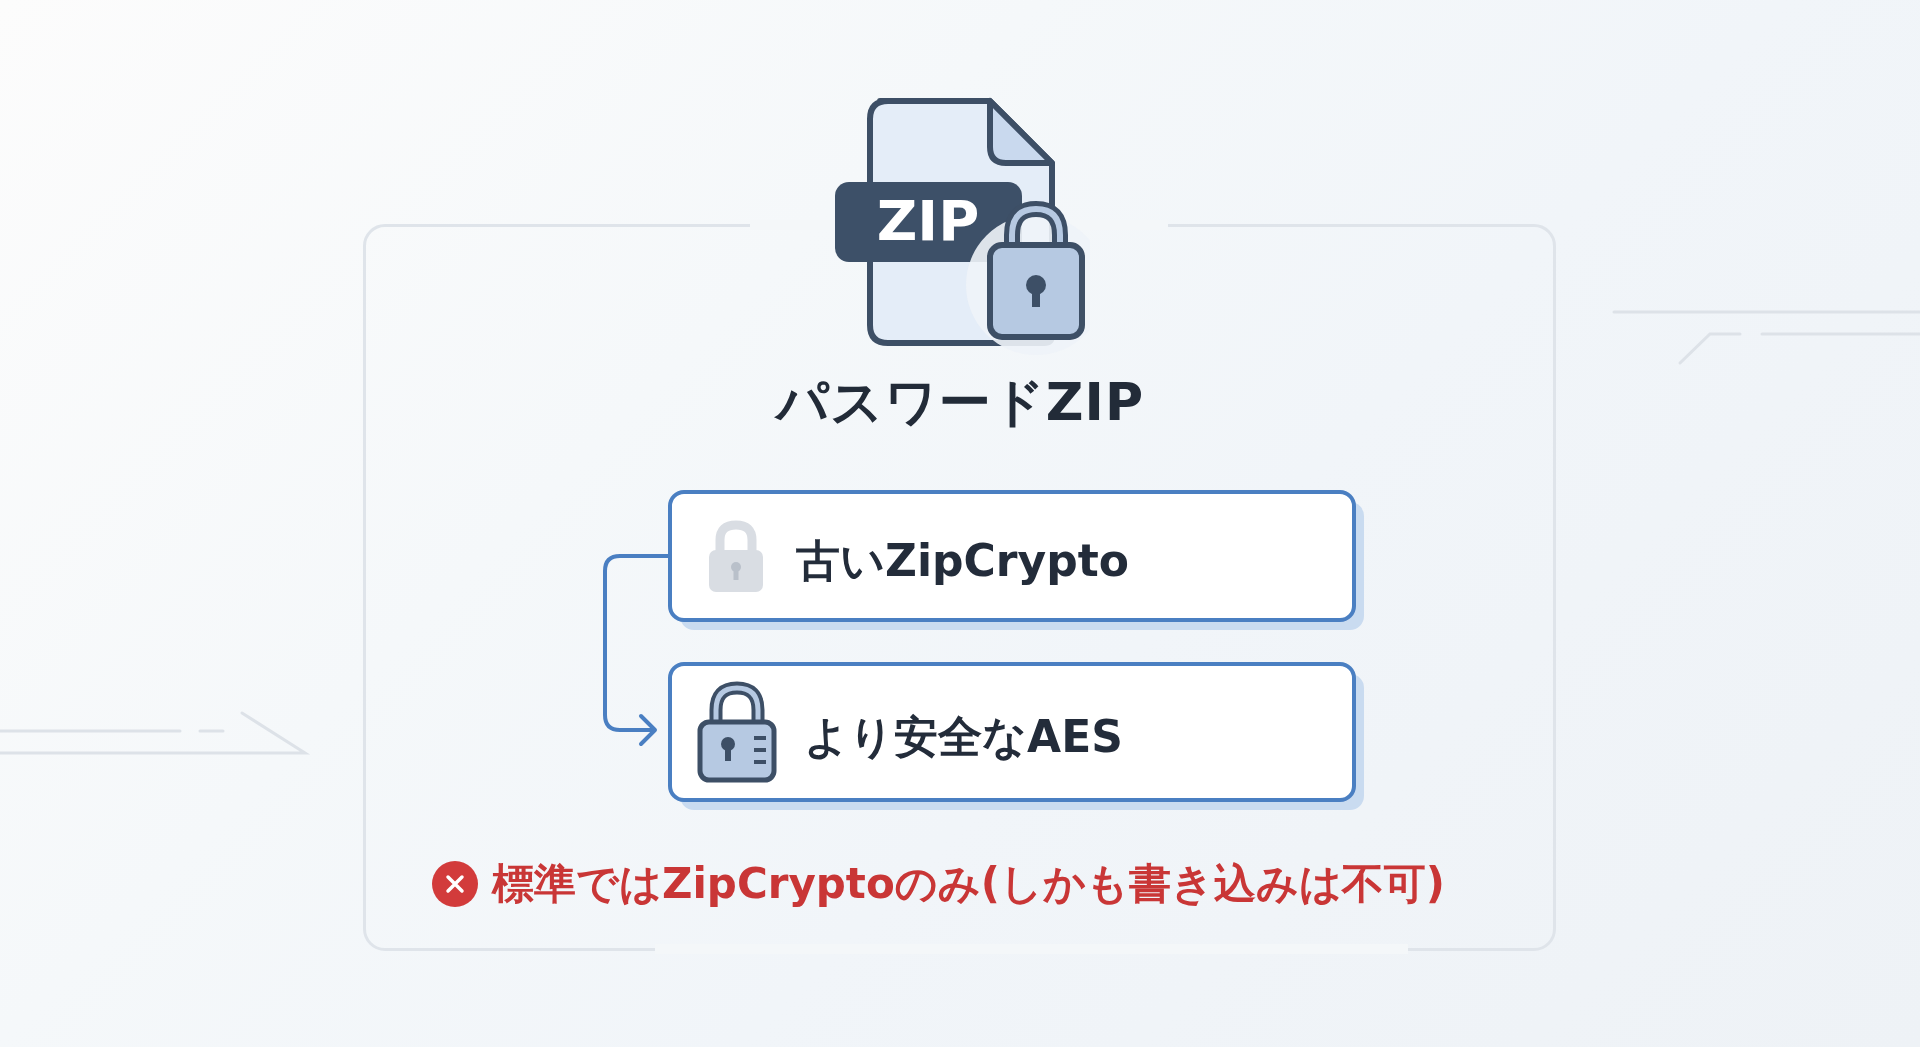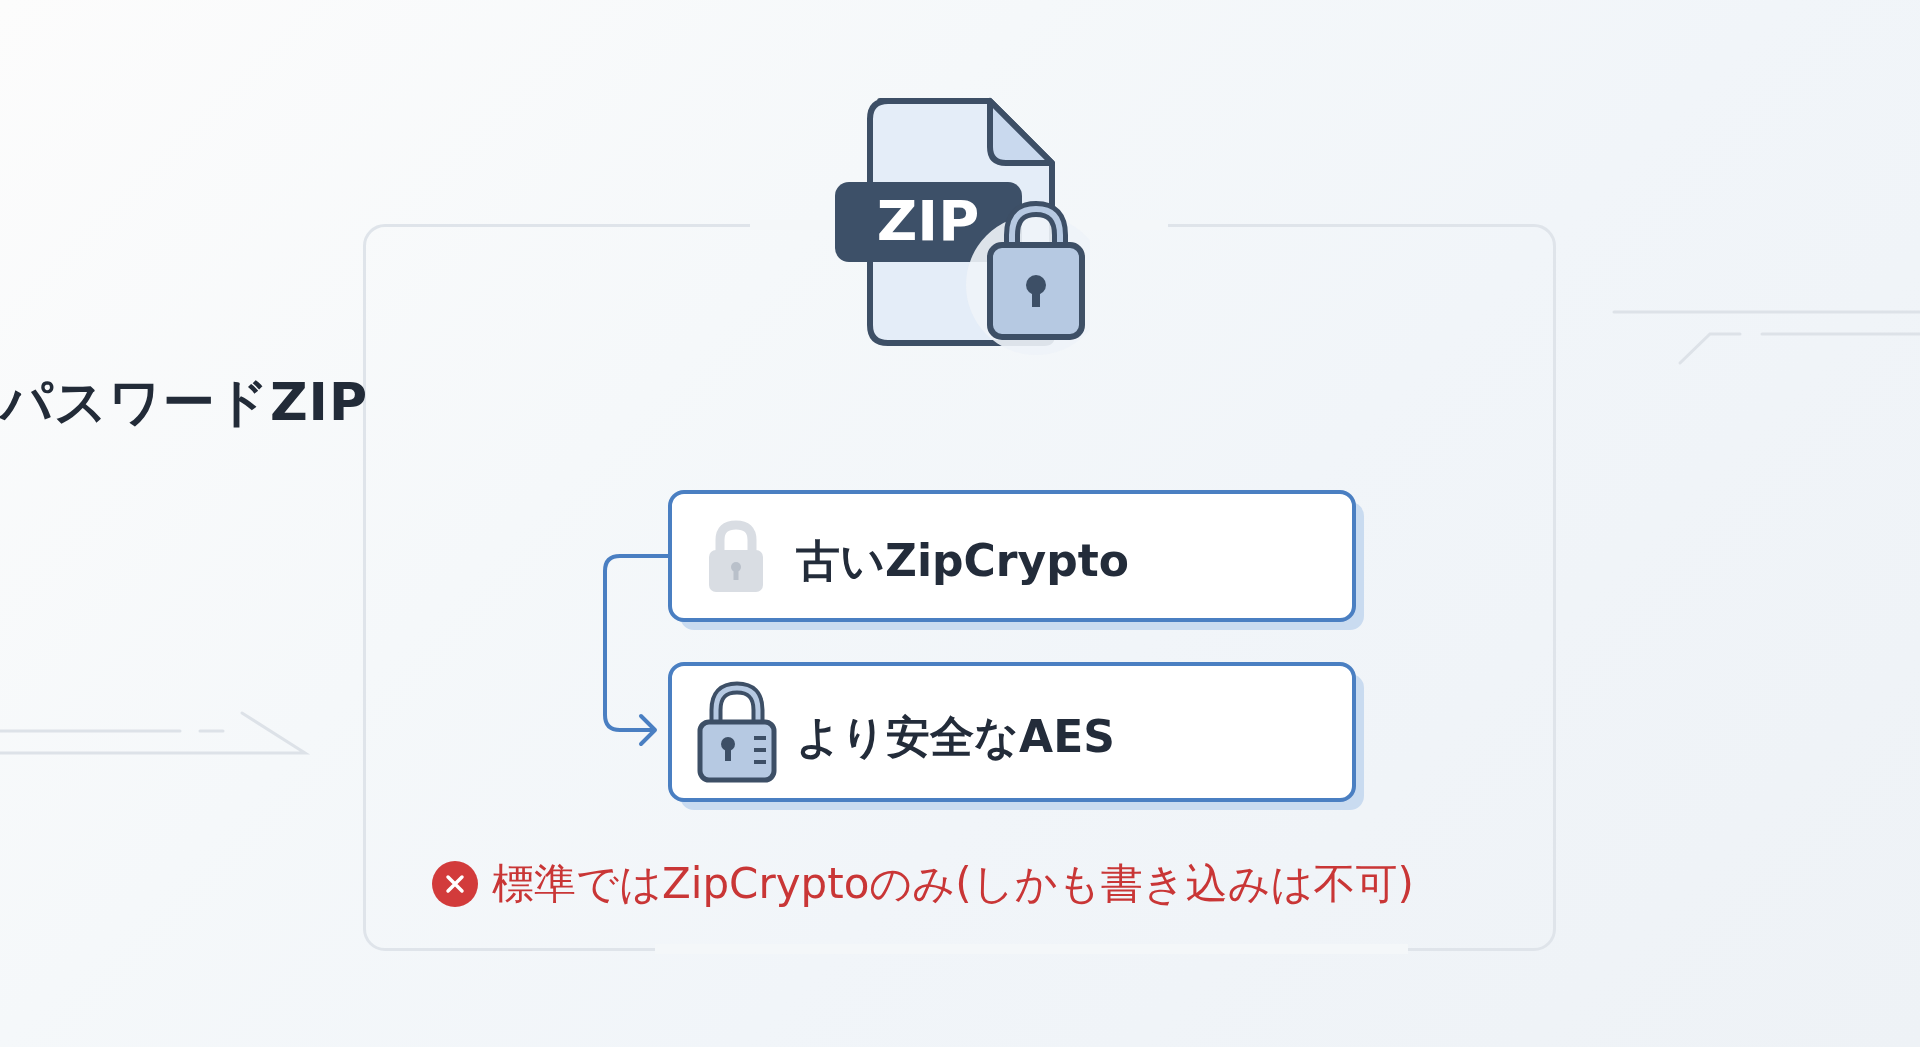--- a/index.html
+++ b/index.html
@@ -9,40 +9,40 @@
     font-family: "DejaVu Sans", "Liberation Sans", sans-serif;
   }
   .abs { position:absolute; }
   .frame {
     position:absolute; left:363px; top:224px; width:1193px; height:727px;
     border:3px solid #dfe4ea; border-radius:22px; box-sizing:border-box;
   }
   
   .gap { position:absolute; background:#f4f7f9; }
   .title {
-    position:absolute; left:0; width:1920px; top:368px; text-align:left;
+    position:absolute; left:0; width:1920px; top:368px; text-align:center;
     font-size:52px; font-weight:bold; color:#222b38; letter-spacing:1px;
   }
   .option-box {
     position:absolute; left:668px; width:688px; box-sizing:border-box;
     border:4px solid #4a7fc2; border-radius:16px; background:#ffffff;
     box-shadow: 10px 10px 0 -2px #c9dbf0;
   }
   .option-text {
     position:absolute; left:124px; font-size:44px; font-weight:bold; color:#232c3a;
     white-space:nowrap;
   }
   .note {
     position:absolute; top:858px; left:432px; height:52px; display:flex; align-items:center;
   }
   .note-icon {
     width:46px; height:46px; border-radius:50%; background:#d23b3b;
     display:flex; align-items:center; justify-content:center; margin-right:14px;
   }
-  .note-text { font-size:42px; font-weight:normal; color:#c93636; white-space:nowrap; }
+  .note-text { font-size:42px; font-weight:bold; color:#c93636; white-space:nowrap; }
 </style>
 </head>
 <body>
 
 <svg class="abs" style="left:0;top:0" width="1920" height="1047">
   <g stroke="#dde2e8" stroke-width="3" fill="none" stroke-linecap="round">
     <line x1="1614" y1="312" x2="1920" y2="312"></line>
     <polyline points="1680,363 1710,334 1740,334"></polyline>
     <line x1="1762" y1="334" x2="1920" y2="334"></line>
     <line x1="0" y1="731" x2="180" y2="731"></line>
@@ -89,21 +89,21 @@
   <svg class="abs" style="left:24px;top:14px" width="82" height="104" viewBox="0 0 82 104">
     <path d="M20 46 V30 Q20 8 41 8 Q62 8 62 30 V46" fill="none" stroke="#3d4f66" stroke-width="13"></path>
     <path d="M20 46 V30 Q20 8 41 8 Q62 8 62 30 V46" fill="none" stroke="#b6c9e2" stroke-width="5"></path>
     <rect x="4" y="42" width="74" height="58" rx="9" fill="#b6c9e2" stroke="#3d4f66" stroke-width="5"></rect>
     <circle cx="32" cy="64" r="7" fill="#3d4f66"></circle>
     <rect x="29" y="65" width="6" height="16" fill="#3d4f66"></rect>
     <line x1="58" y1="58" x2="70" y2="58" stroke="#3d4f66" stroke-width="4"></line>
     <line x1="58" y1="70" x2="70" y2="70" stroke="#3d4f66" stroke-width="4"></line>
     <line x1="58" y1="82" x2="70" y2="82" stroke="#3d4f66" stroke-width="4"></line>
   </svg>
-  <div class="option-text" style="top:42px;">より安全なAES</div>
+  <div class="option-text" style="top:42px;margin-left:8px;">より安全なAES</div>
 </div>
 
 <div class="note">
   <div class="note-icon">
     <svg width="22" height="22" viewBox="0 0 22 22">
         <path d="M4 4 L18 18 M18 4 L4 18" stroke="#ffffff" stroke-width="3.5" stroke-linecap="round"></path>
       </svg>
   </div>
   <span class="note-text">標準ではZipCryptoのみ(しかも書き込みは不可)</span>
 </div>

